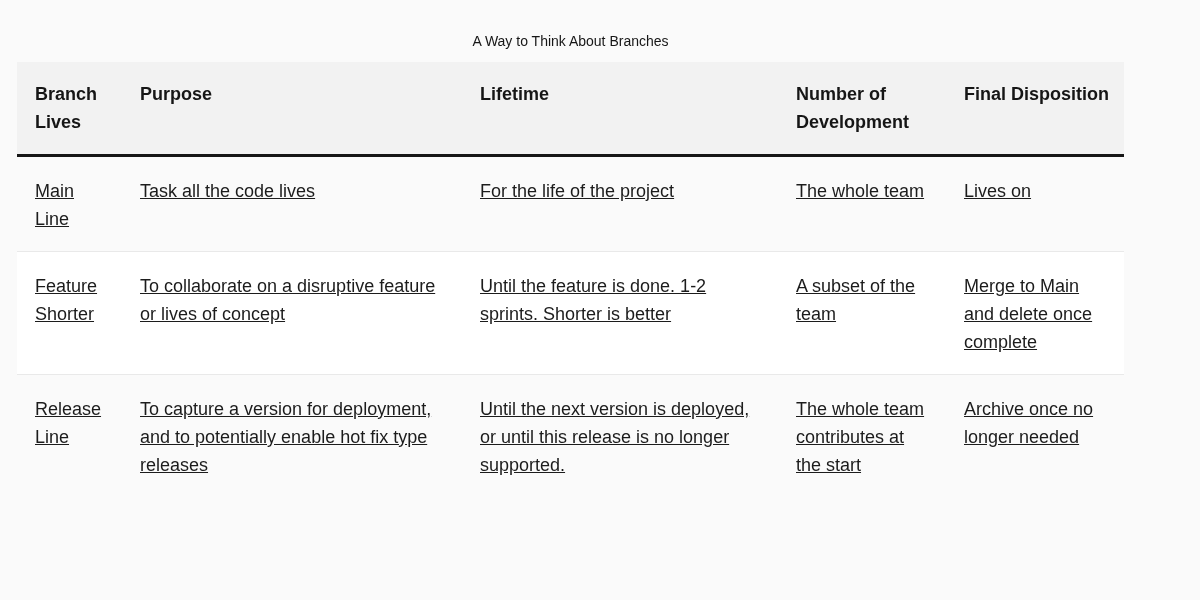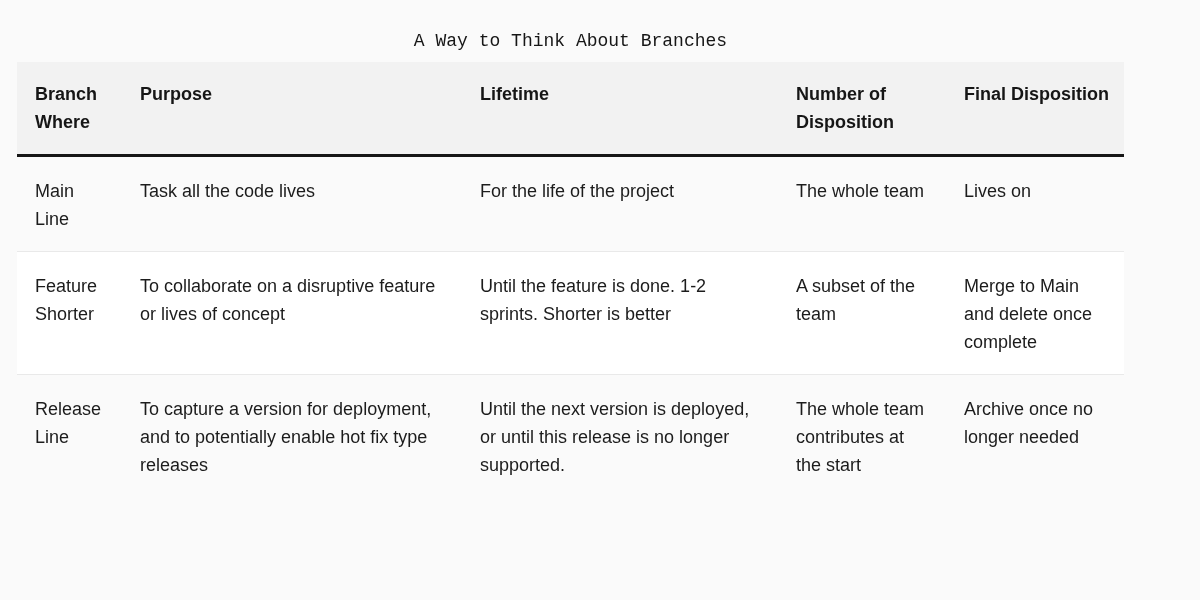--- a/index.html
+++ b/index.html
@@ -13,25 +13,24 @@
     color: #1c1c1c;
     -webkit-font-smoothing: antialiased;
   }
   .page {
     width: 1107px;
     margin-left: 17px;
   }
   .doc-title {
     margin: 30px 0 10px 0;
     text-align: center;
-    font-size: 18px;
+    font-size: 14px;
     font-weight: 400;
     line-height: 22px;
     color: #161616;
-    font-family: Liberation Mono, monospace;
   }
   table.branches {
     width: 1107px;
     border-collapse: collapse;
     table-layout: fixed;
     font-size: 18px;
     line-height: 28px;
   }
   table.branches th {
     background: #f2f2f2;
@@ -40,45 +39,45 @@
     vertical-align: top;
     padding: 18px 14px 18px 18px;
     border-bottom: 3px solid #161616;
     color: #161616;
   }
   table.branches td {
     vertical-align: top;
     padding: 20px 14px 18px 18px;
     color: #1c1c1c;
   }
-  table.branches tbody tr { background: #ffffff; }
+  table.branches tbody tr { background: #ffffff; text-decoration: underline; }
   table.branches tbody tr:nth-child(odd) { background: #fafafa; }
   table.branches tbody tr + tr td { border-top: 1px solid #e9e9e9; }
 </style>
 </head>
 <body>
 
 <div class="page">
 
   <h1 class="doc-title">A Way to Think About Branches</h1>
 
   <table class="branches">
     <colgroup>
       <col style="width:105px">
       <col style="width:340px">
       <col style="width:316px">
       <col style="width:168px">
       <col style="width:178px">
     </colgroup>
     <thead>
       <tr>
-        <th>Branch Where</th>
+        <th>Branch Lives</th>
         <th>Purpose</th>
         <th>Lifetime</th>
-        <th>Number of Disposition</th>
+        <th>Number of Development</th>
         <th>Final Disposition</th>
       </tr>
     </thead>
     <tbody>
       <tr>
         <td>Main Line</td>
         <td>Task all the code lives</td>
         <td>For the life of the project</td>
         <td>The whole team</td>
         <td>Lives on</td>

